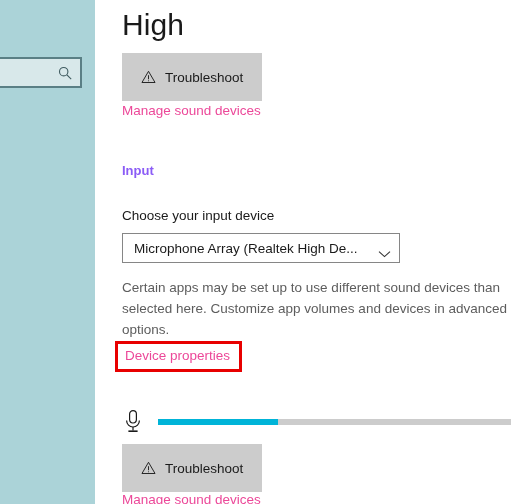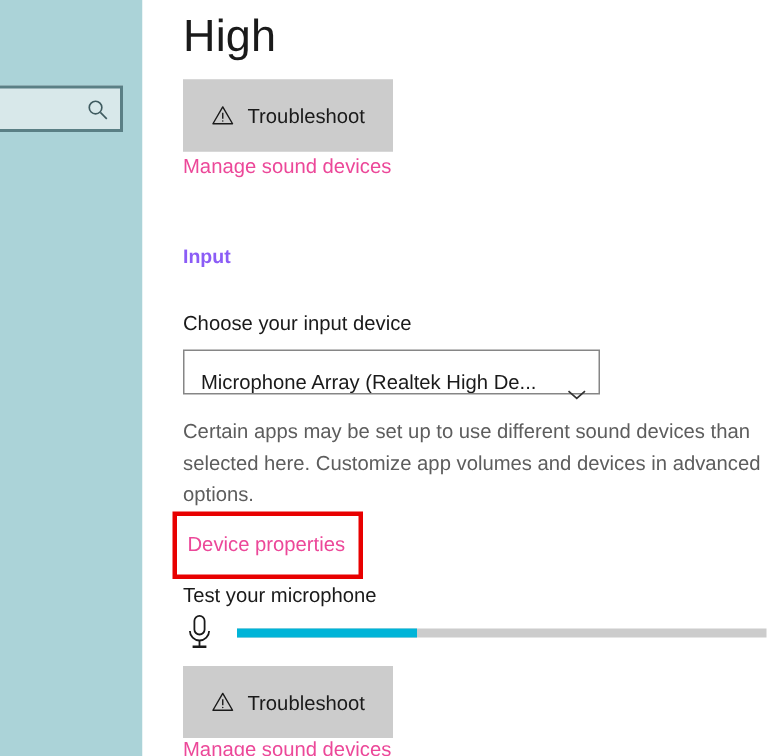--- a/index.html
+++ b/index.html
@@ -117,41 +117,41 @@
   }
 
   
   .combo {
     width: 278px;
     height: 30px;
     border: 1px solid #868686;
     background: #ffffff;
     box-sizing: border-box;
     display: flex;
-    align-items: flex-end;
+    align-items: center;
     padding: 0 8px 0 11px;
     cursor: pointer;
     position: relative;
   }
   .combo-value {
     flex: 1;
     font-size: 13.5px;
     color: #1a1a1a;
     white-space: nowrap;
     overflow: hidden;
   }
   .chevron { width: 13px; height: 8px; flex: none; color: #333; }
 
   
   #device-properties-wrap {
     position: absolute;
     left: 115px;
     top: 341px;
     width: 127px;
-    height: 45px;
+    height: 31px;
     border: 3px solid #e80000;
     box-sizing: border-box;
     display: flex;
     align-items: center;
     padding-left: 7px;
   }
 
   
   #mic-row {
     position: absolute;
@@ -219,21 +219,20 @@
     <span class="combo-value">Microphone Array (Realtek High De...</span>
     <span class="chevron">
       <svg viewBox="0 0 13 8" width="13" height="8" fill="none" stroke="currentColor" stroke-width="1.1">
         <polyline points="1,1.7 6.5,6.6 12,1.7"></polyline>
       </svg>
     </span>
   </div>
 
   <p class="help-text abs" style="left:27px; top:278px; margin:0;">Certain apps may be set up to use different sound devices than selected here. Customize app volumes and devices in advanced options.</p>
 
-  <div class="field-label abs" style="left:27px; top:388px;">Test your microphone</div>
 
   <button class="btn abs" style="left:27px; top:444px;">
     <span class="warn-icon">
       <svg viewBox="0 0 16 15" width="15" height="14" fill="none" stroke="#1a1a1a" stroke-width="1">
         <path d="M8 1.4 L15 13.4 L1 13.4 Z" stroke-linejoin="round"></path>
         <line x1="8" y1="5.6" x2="8" y2="9.9"></line>
         <circle cx="8" cy="11.5" r="0.55" fill="#1a1a1a" stroke="none"></circle>
       </svg>
     </span>
     <span>Troubleshoot</span>

